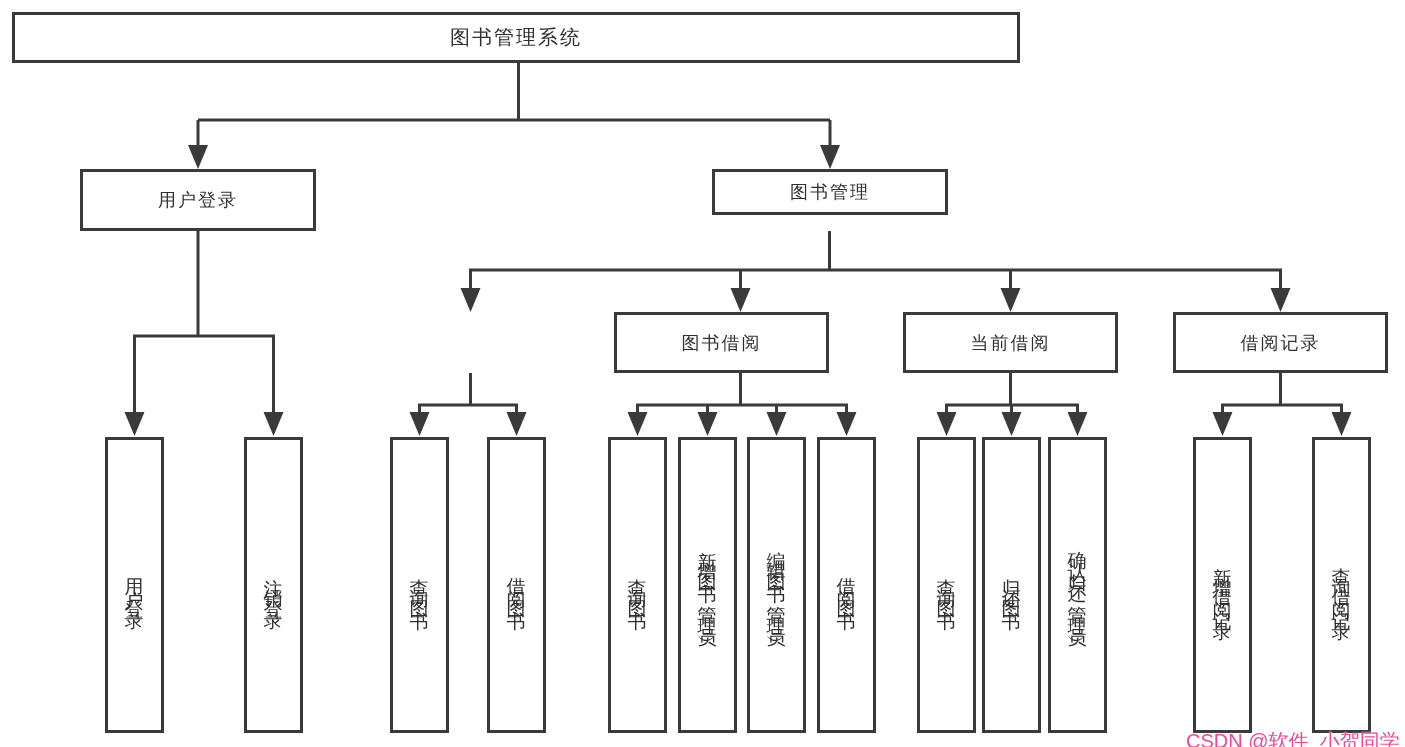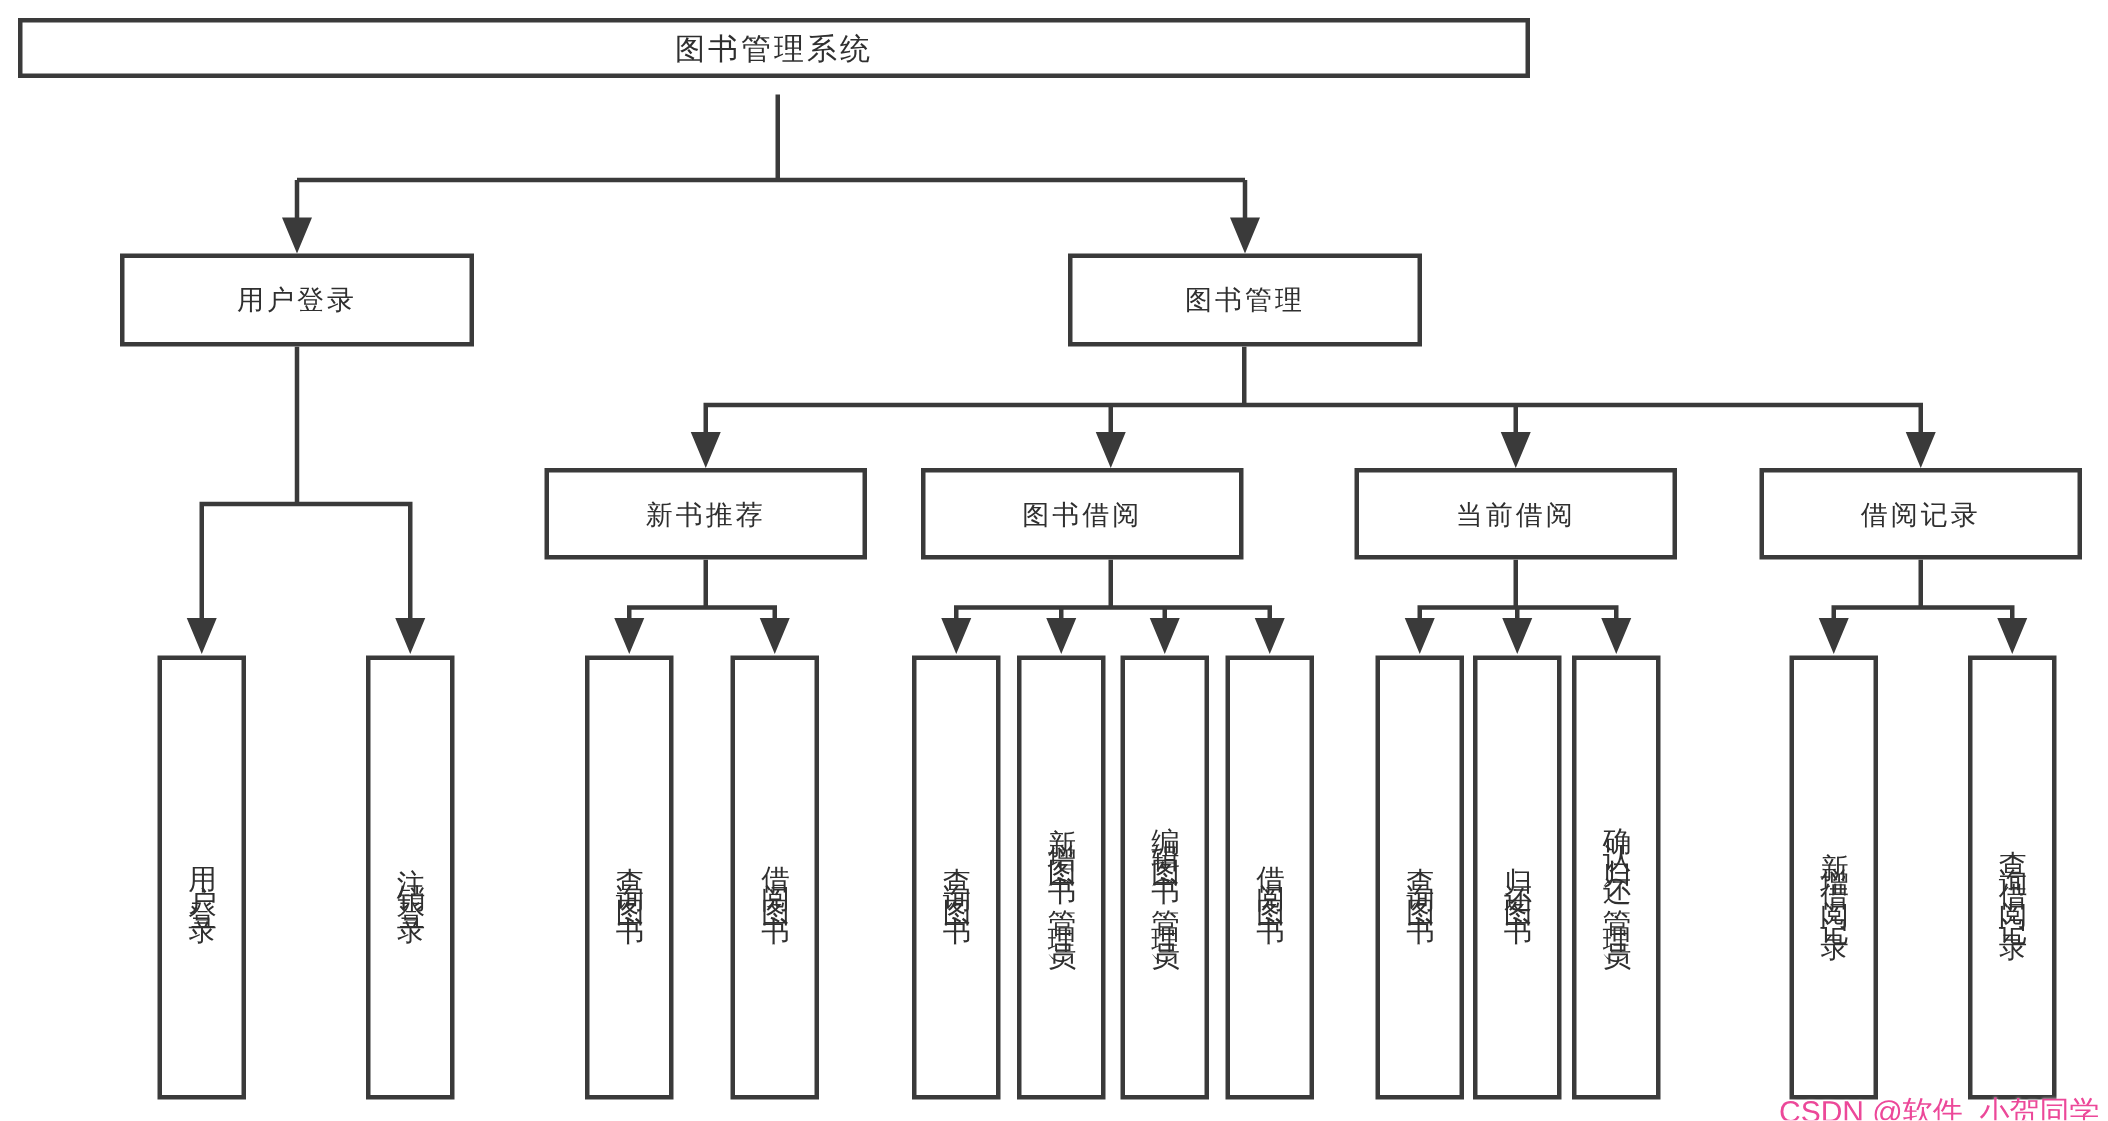--- a/index.html
+++ b/index.html
@@ -17,23 +17,23 @@
   .node {
     position: absolute;
     box-sizing: border-box;
     border: 3px solid #3a3a3a;
     background: #ffffff;
     display: flex;
     align-items: center;
     justify-content: center;
   }
   .hnode { font-size: 18px; letter-spacing: 2px; }
-  .n-root { left: 12px;  top: 12px;  width: 1008px; height: 40px; font-size: 20px; }
+  .n-root { left: 12px;  top: 12px;  width: 1008px; height: 51px; font-size: 20px; }
   .n-ul   { left: 80px;  top: 169px; width: 236px;  height: 62px; }
-  .n-bm   { left: 712px; top: 169px; width: 236px;  height: 62px; }
+  .n-bm   { left: 712px; top: 169px; width: 236px;  height: 46px; }
   .n-l3   { top: 312px;  width: 215px; height: 61px; }
   .n-nbr  { left: 363px; }
   .n-bb   { left: 614px; }
   .n-cb   { left: 903px; }
   .n-br   { left: 1173px; font-family: Liberation Serif, serif; }
 
   .vnode { top: 437px; width: 59px; height: 296px; }
   .vtext {
     writing-mode: vertical-lr;
     text-orientation: mixed;
@@ -121,21 +121,20 @@
       M1067.5 412 L1087.5 412 L1077.5 436 Z
       M1212.5 412 L1232.5 412 L1222.5 436 Z
       M1331.5 412 L1351.5 412 L1341.5 436 Z"></path>
   </svg>
 
   <div class="node hnode n-root">图书管理系统</div>
 
   <div class="node hnode n-ul">用户登录</div>
   <div class="node hnode n-bm">图书管理</div>
 
-  <div class="node hnode n-l3 n-nbr">新书推荐</div>
   <div class="node hnode n-l3 n-bb">图书借阅</div>
   <div class="node hnode n-l3 n-cb">当前借阅</div>
   <div class="node hnode n-l3 n-br">借阅记录</div>
 
   <div class="node vnode lf-a1">
       <span class="vtext">用户登录</span>
     </div>
   <div class="node vnode lf-a2">
       <span class="vtext">注销登录</span>
     </div>

